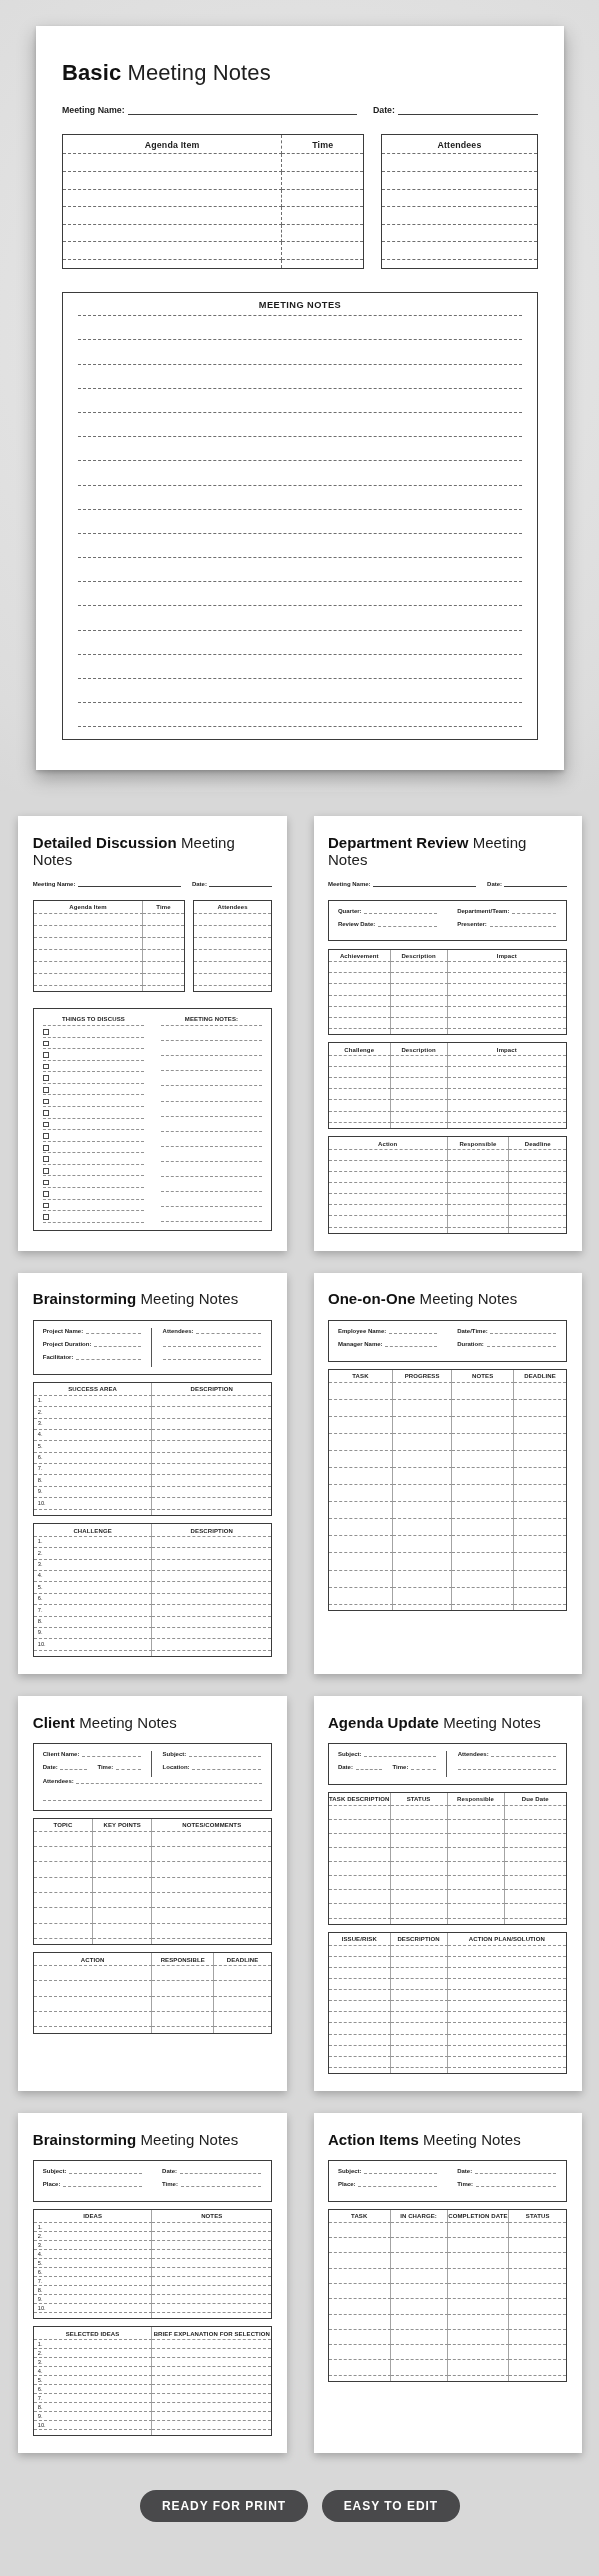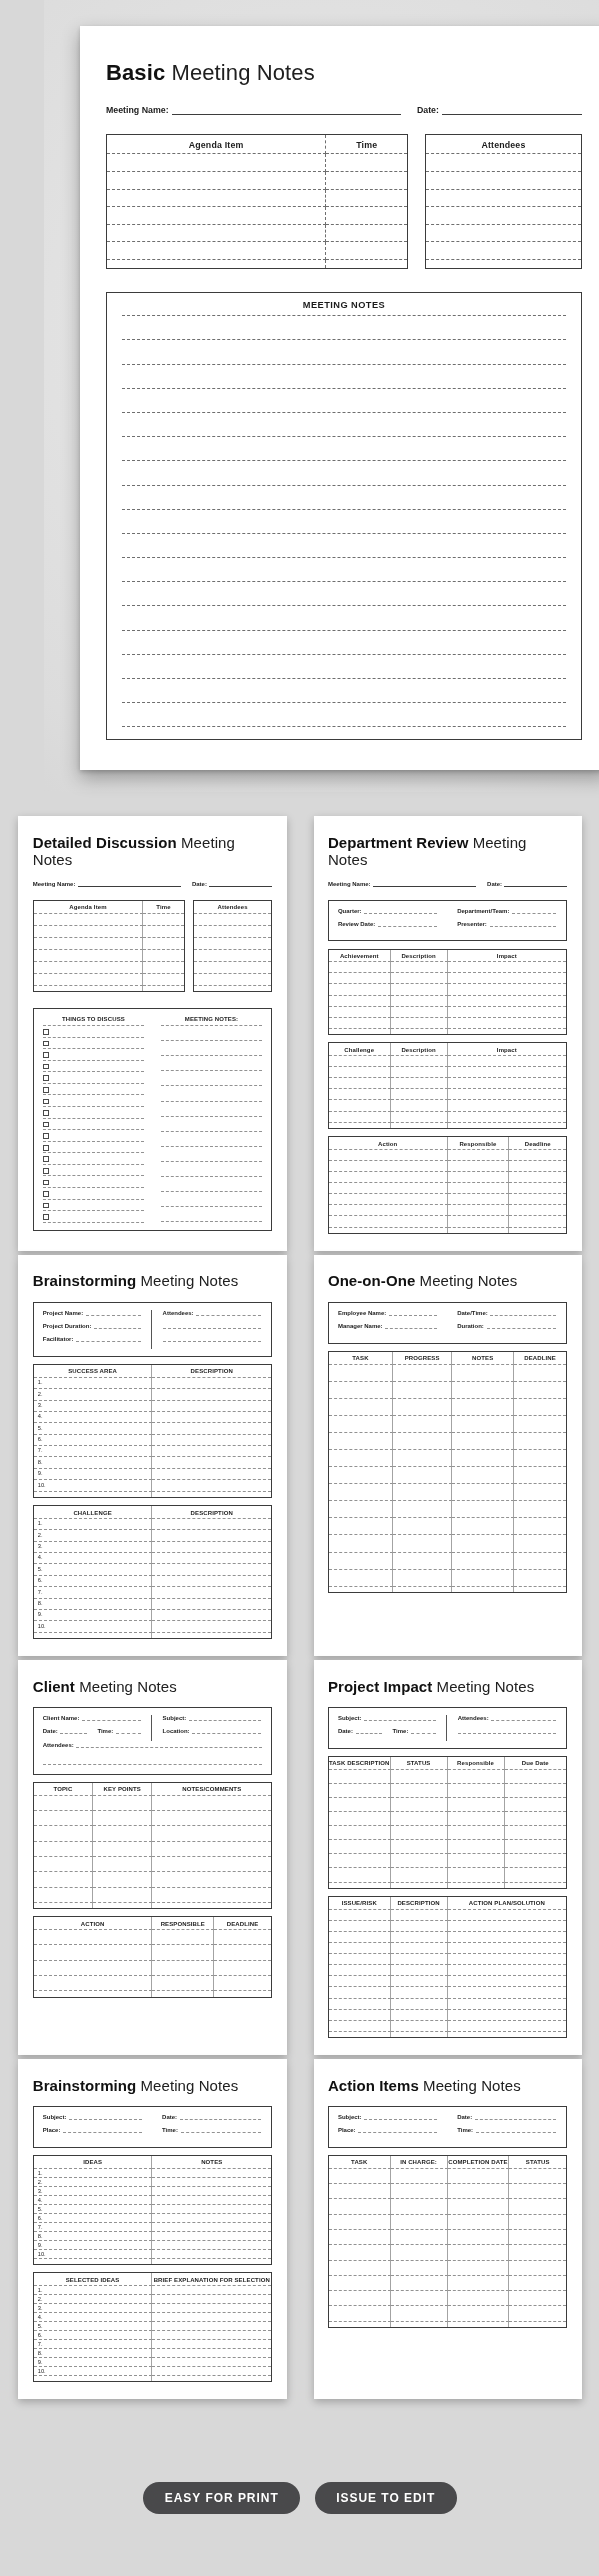--- a/index.html
+++ b/index.html
@@ -4,21 +4,21 @@
 <style>
   * { margin:0; padding:0; box-sizing:border-box; }
   html,body { background:#d8d8d8; }
   body { width:600px; font-family:"Liberation Sans", sans-serif; color:#1c1c1c; }
 
   .page { width:600px; min-height:2576px; display:flex; flex-direction:column; overflow:hidden;
           background: var(--page-bg, #d8d8d8); }
 
   
   .hero-wrap { padding:26px 36px 22px;
-    background: radial-gradient(130% 95% at 50% 42%, #e9e9e9 0%, #dcdcdc 62%, #cccccc 100%); margin-left: 44px; }
+    background: radial-gradient(130% 95% at 50% 42%, #e9e9e9 0%, #dcdcdc 62%, #cccccc 100%); }
 
   .sheet { background: var(--sheet-bg, #ffffff); --dash:#929292; }
   .sheet.hero { width:528px; min-height:744px; padding:34px 26px 22.4px; font-size:8.8px;
     --dash:#6e6e6e; box-shadow:0 8px 17.6px rgba(0,0,0,.30), 0 1.6px 4px rgba(0,0,0,.18); }
 
   
   .tpl-title { font-size:2.5em; font-weight:400; letter-spacing:.005em; margin-bottom:.85em; color:#202020; }
   .tpl-title b { font-weight:700; color:#111; }
 
   .tpl-meta { display:flex; gap:1.8em; font-weight:700; margin-bottom:2.2em; }
@@ -71,21 +71,21 @@
             justify-content:center; gap:29px; color:#fff; }
   .banner-left { display:flex; align-items:center; gap:8px; }
   .a4 { font-size:35px; font-weight:800; letter-spacing:-.02em; transform:scaleX(.8); transform-origin:center; }
   .banner-text { font-size:19px; font-weight:400; transform:scaleX(.88); transform-origin:left center; }
   .badge { border:1.6px solid #f2f2f2; border-radius:799px; padding:4.8px 19px; display:flex;
            align-items:center; gap:8px; }
   .badge-count { font-size:21.6px; font-weight:800; transform:scaleX(.85); }
   .badge-label { font-size:17.6px; font-weight:400; transform:scaleX(.9); }
 
   
-  .grid { padding:24px 18.4px 0; display:grid; grid-template-columns:1fr 1fr; gap:4px 27px; }
+  .grid { padding:24px 18.4px 0; display:grid; grid-template-columns:1fr 1fr; gap:22px 27px; }
   .sheet.card { font-size:6px; padding:17.6px 14.4px 9.6px; box-shadow:0 3.2px 8px rgba(0,0,0,.25); }
 
   
   .footer { margin-top:auto; padding:37px 0 62px; display:flex; justify-content:center; gap:14.4px; }
   .pill { background:var(--pill-bg, #49494b); color:#fff; border-radius:799px; padding:8.8px 21.6px;
           font-size:12px; font-weight:700; letter-spacing:.08em; }
 </style>
 </head>
 <body>
 
@@ -869,21 +869,21 @@
             <div class="tpl-td" style="width: 24%;"></div>
           </div>
           <div class="tpl-tr filler">
             <div class="tpl-td" style="width: 50%;"></div>
             <div class="tpl-td" style="width: 26%;"></div>
             <div class="tpl-td" style="width: 24%;"></div>
           </div>
         </div>
       </div>
       <div class="sheet card">
-        <div class="tpl-title"><b>Project Impact</b><span> Meeting Notes</span></div>
+        <div class="tpl-title"><b>Agenda Update</b><span> Meeting Notes</span></div>
         <div class="tpl-infobox divided">
           <div class="tpl-infocols">
             <div class="tpl-infocol">
               <div class="tpl-field">
                 <span class="flabel">Subject:</span>
                 <div class="line"></div>
               </div>
               <div class="tpl-pair">
                 <div class="tpl-field">
                   <span class="flabel">Date:</span>
@@ -1260,18 +1260,18 @@
             <div class="tpl-td" style="width: 26%;"></div>
             <div class="tpl-td" style="width: 24%;"></div>
             <div class="tpl-td" style="width: 26%;"></div>
             <div class="tpl-td" style="width: 24%;"></div>
           </div>
         </div>
       </div>
     </div>
 
   <div class="footer">
-    <span class="pill">EASY FOR PRINT</span>
-    <span class="pill">ISSUE TO EDIT</span>
+    <span class="pill">READY FOR PRINT</span>
+    <span class="pill">EASY TO EDIT</span>
   </div>
 
 </div>
 
 
 </body></html>

